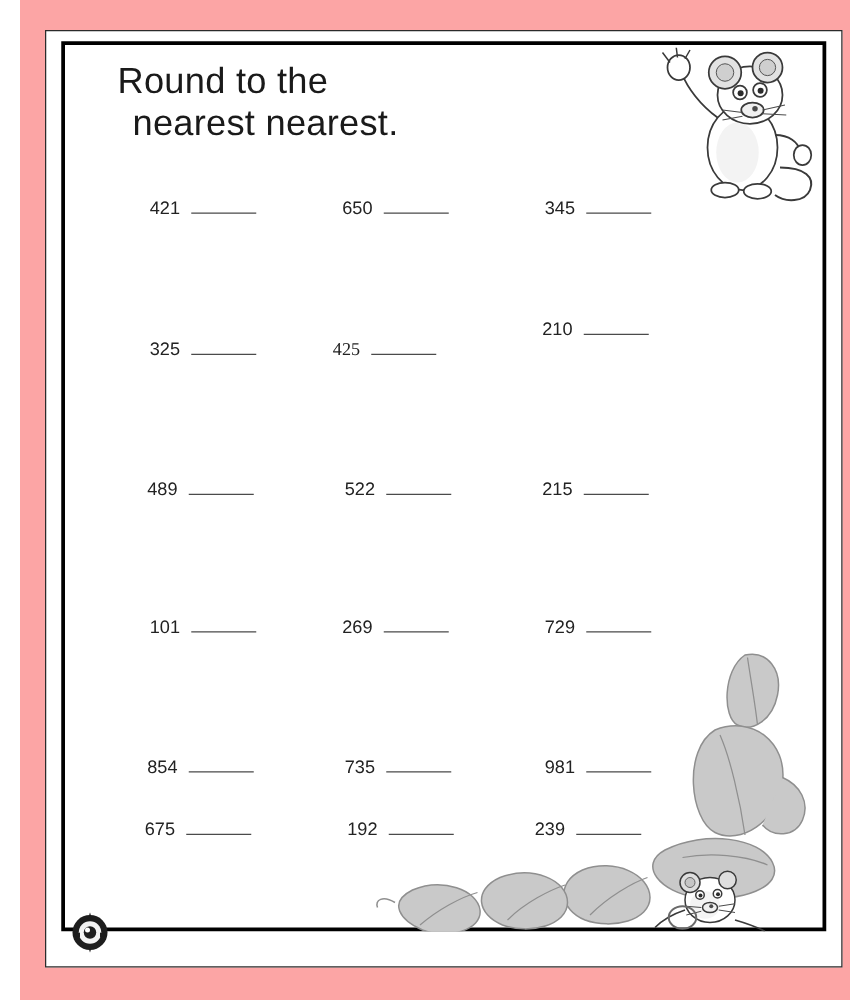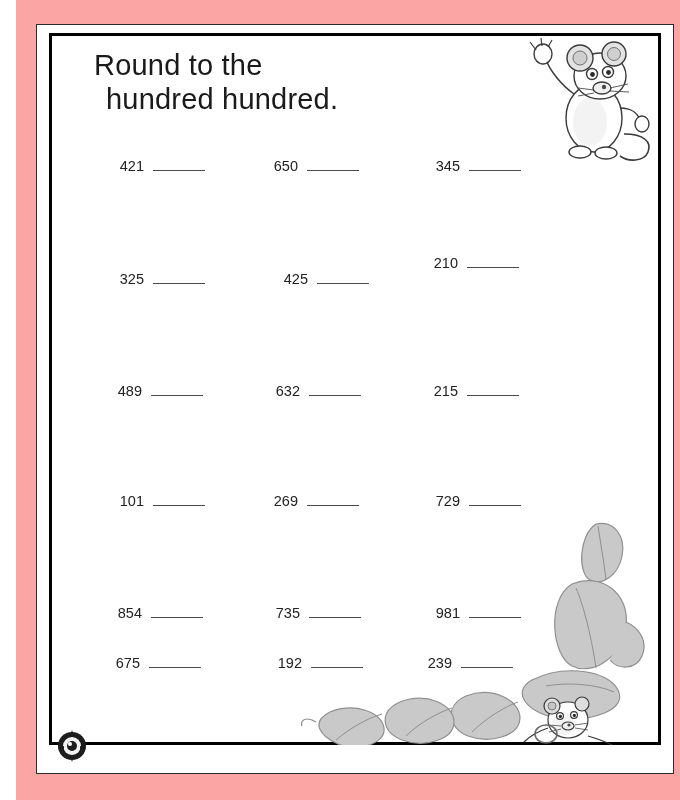--- a/index.html
+++ b/index.html
@@ -100,50 +100,50 @@
 </head>
 <body>
 
 <div id="page">
 
   <div class="outer-frame"></div>
   <div class="inner-frame"></div>
 
   <div class="title">
     <span class="line line1">Round to the</span>
-    <span class="line line2">hundred hundred.</span>
+    <span class="line line2">nearest nearest.</span>
   </div>
 
   <div class="grid">
 
     <div class="prob" style="left:98px; top:158px;">
       <span class="num">421</span><span class="blank"></span>
     </div>
     <div class="prob" style="left:252px; top:158px;">
       <span class="num">650</span><span class="blank"></span>
     </div>
     <div class="prob" style="left:414px; top:158px;">
       <span class="num">345</span><span class="blank"></span>
     </div>
 
     <div class="prob" style="left:98px; top:271px;">
       <span class="num">325</span><span class="blank"></span>
     </div>
-    <div class="prob" style="left:262px; top:271px;">
+    <div class="prob" style="left:242px; top:271px;font-family:Liberation Serif, serif;">
       <span class="num">425</span><span class="blank"></span>
     </div>
     <div class="prob" style="left:412px; top:255px;">
       <span class="num">210</span><span class="blank"></span>
     </div>
 
     <div class="prob" style="left:96px; top:383px;">
       <span class="num">489</span><span class="blank"></span>
     </div>
     <div class="prob" style="left:254px; top:383px;">
-      <span class="num">632</span><span class="blank"></span>
+      <span class="num">522</span><span class="blank"></span>
     </div>
     <div class="prob" style="left:412px; top:383px;">
       <span class="num">215</span><span class="blank"></span>
     </div>
 
     <div class="prob" style="left:98px; top:493px;">
       <span class="num">101</span><span class="blank"></span>
     </div>
     <div class="prob" style="left:252px; top:493px;">
       <span class="num">269</span><span class="blank"></span>

